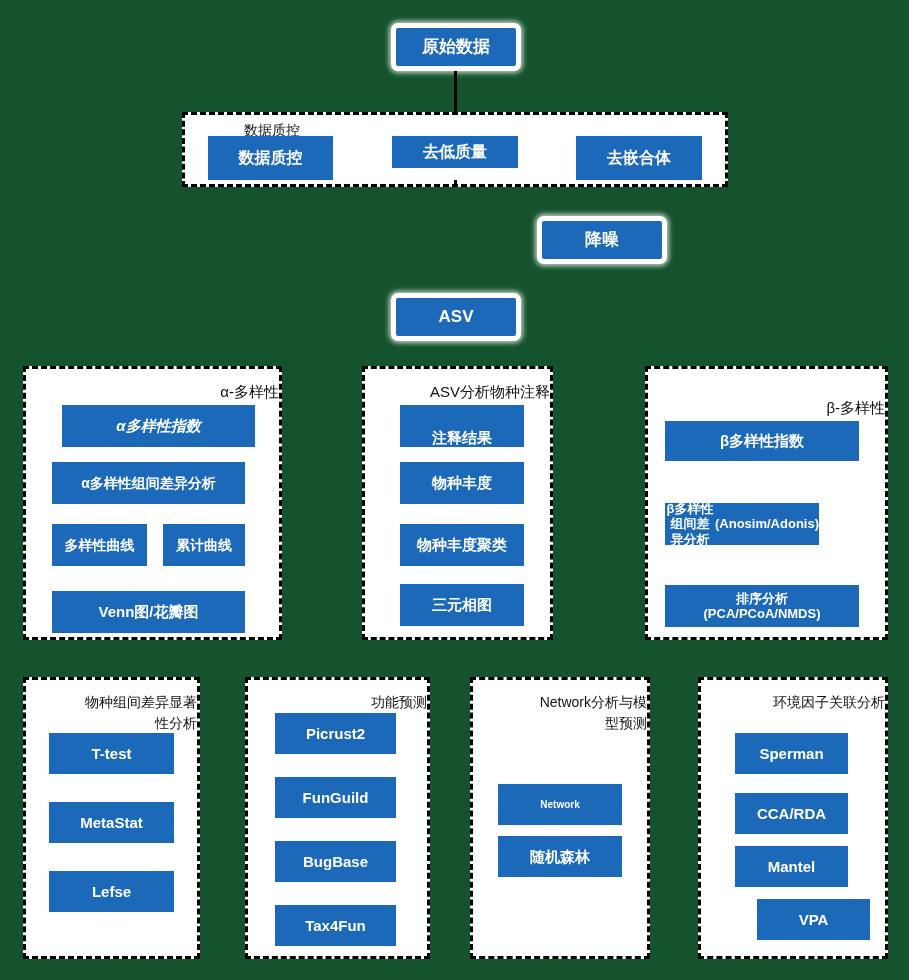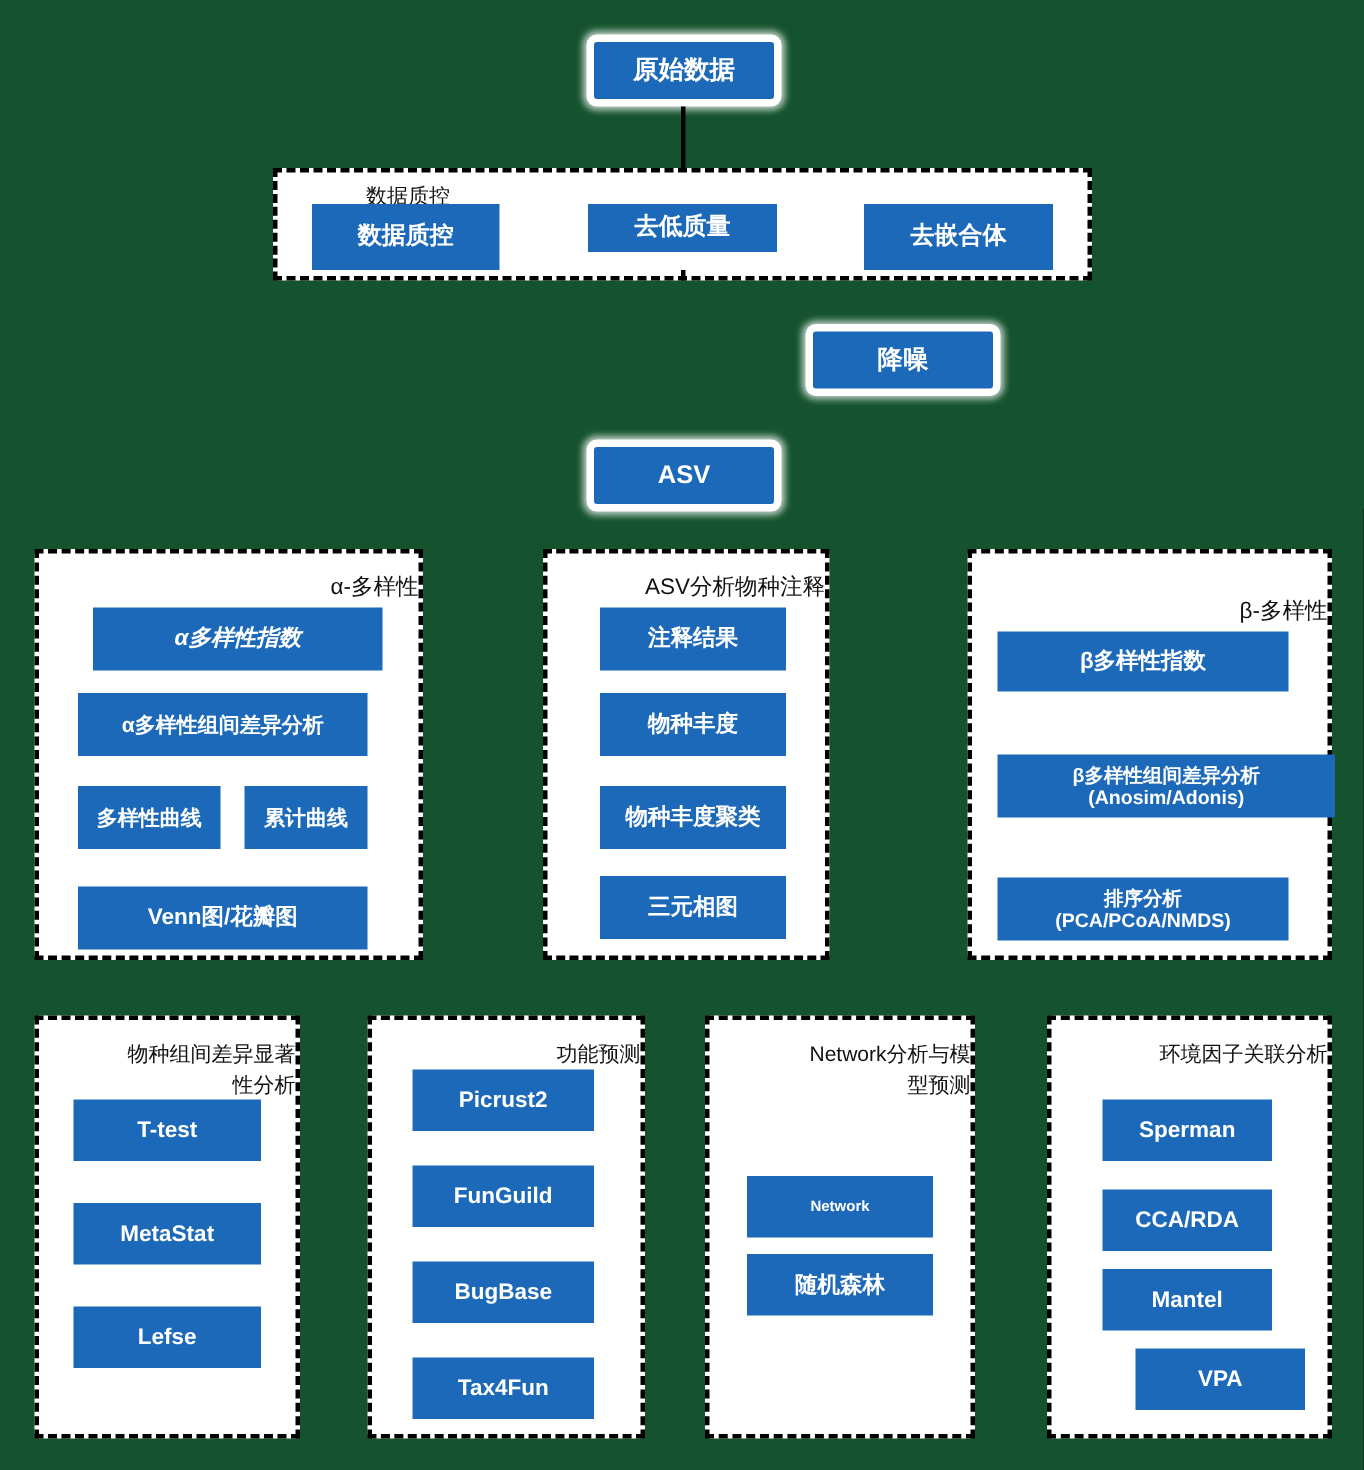--- a/index.html
+++ b/index.html
@@ -129,40 +129,40 @@
   <div class="blue-box" style="left:163px; top:524px; width:82px; height:42px; font-size:14px;">
     <span>累计曲线</span>
   </div>
   <div class="blue-box" style="left:52px; top:591px; width:193px; height:42px; font-size:15px;">
     <span>Venn图/花瓣图</span>
   </div>
 
   <div class="panel" style="left:362px; top:366px; width:191px; height:274px;">
     <div class="panel-title" style="top:14px; font-size:15px;">ASV分析物种注释</div>
   </div>
-  <div class="blue-box" style="left:400px; top:405px; width:124px; height:42px; font-size:15px;">
+  <div class="blue-box" style="left:400px; top:405px; width:124px; height:42px; font-size:15px;align-items:flex-end;">
     <span>注释结果</span>
   </div>
   <div class="blue-box" style="left:400px; top:462px; width:124px; height:42px; font-size:15px;">
     <span>物种丰度</span>
   </div>
   <div class="blue-box" style="left:400px; top:524px; width:124px; height:42px; font-size:15px;">
     <span>物种丰度聚类</span>
   </div>
   <div class="blue-box" style="left:400px; top:584px; width:124px; height:42px; font-size:15px;">
     <span>三元相图</span>
   </div>
 
   <div class="panel" style="left:645px; top:366px; width:243px; height:274px;">
     <div class="panel-title" style="top:30px; font-size:15px;">β-多样性</div>
   </div>
   <div class="blue-box" style="left:665px; top:421px; width:194px; height:40px; font-size:15px;">
     <span>β多样性指数</span>
   </div>
-  <div class="blue-box" style="left:665px; top:503px; width:225px; height:42px; font-size:13px; flex-direction:column;">
+  <div class="blue-box" style="left:665px; top:503px; width:154px; height:42px; font-size:13px; flex-direction:row;">
     <span>β多样性组间差异分析</span>
     <span>(Anosim/Adonis)</span>
   </div>
   <div class="blue-box" style="left:665px; top:585px; width:194px; height:42px; font-size:13px; flex-direction:column;">
     <span>排序分析</span>
     <span>(PCA/PCoA/NMDS)</span>
   </div>
 
   <div class="panel" style="left:23px; top:677px; width:177px; height:282px;">
     <div class="panel-title" style="top:14px; font-size:14px;">物种组间差异显著</div>

